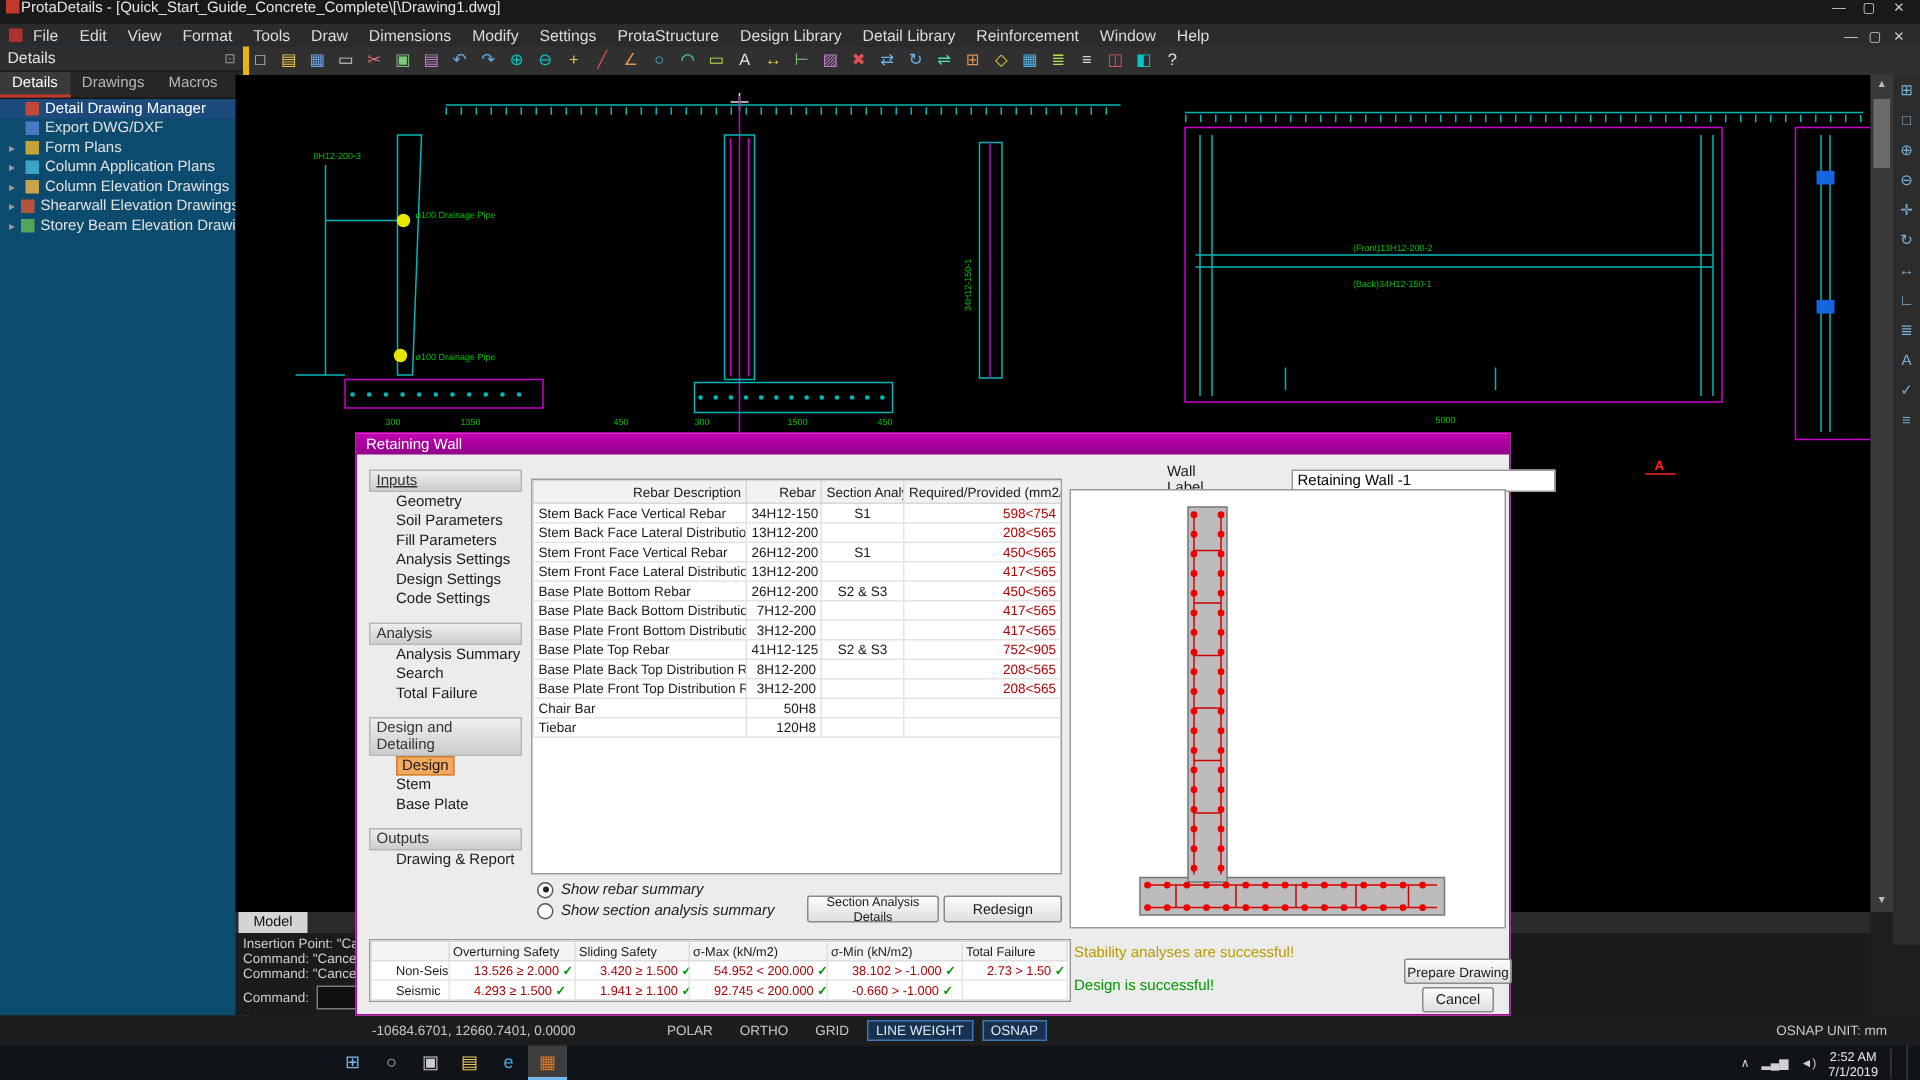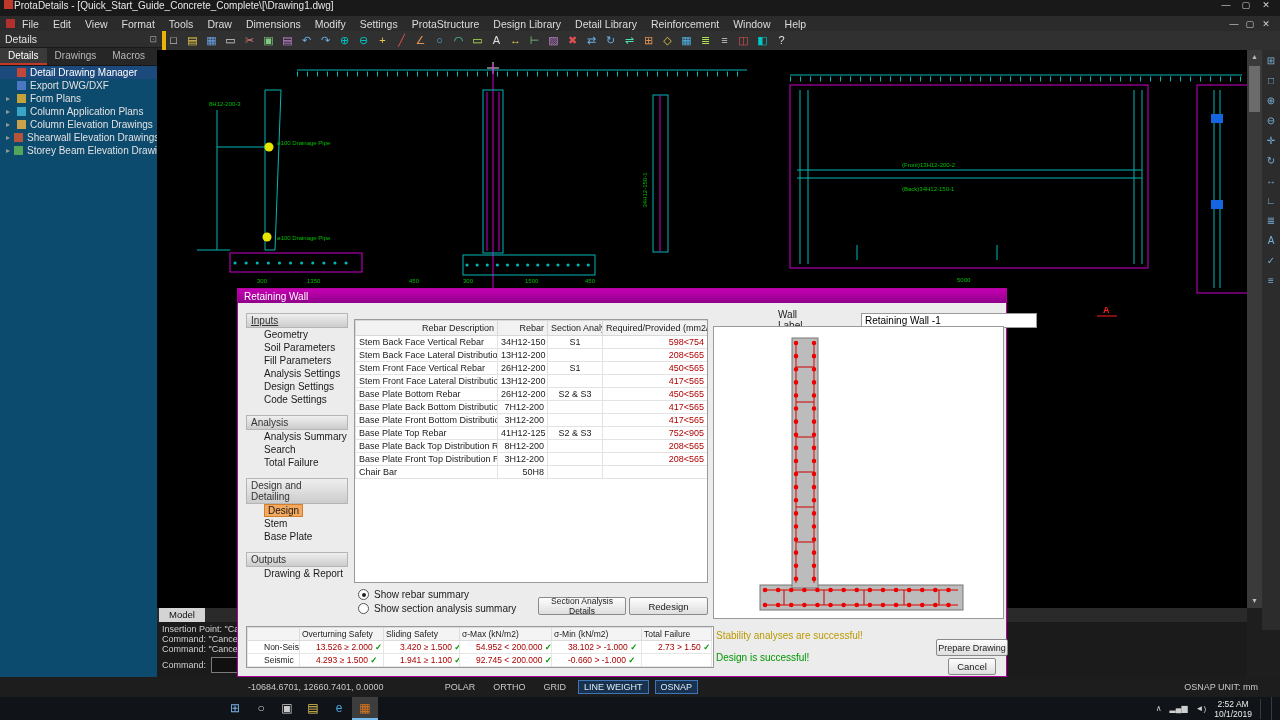--- a/index.html
+++ b/index.html
@@ -90,21 +90,21 @@
     border:1px solid #9a9a9a;overflow:hidden;}
   table{border-collapse:collapse;table-layout:fixed;width:352px;font-size:9px;}
   .rebar-table th{background:#f2f2f2;border:1px solid #d8d8d8;font-weight:normal;
     height:14px;padding:0 3px;text-align:right;overflow:hidden;white-space:nowrap;}
   .rebar-table td{border:1px solid #e3e3e3;height:12px;padding:0 3px;overflow:hidden;white-space:nowrap;}
   .rebar-table td:nth-child(2){text-align:right;}
   .rebar-table td:nth-child(3){text-align:center;}
   .rebar-table td:nth-child(4),.rebar-table th:nth-child(4){text-align:right;color:#b00000;}
   .rebar-table th:nth-child(4){color:#1a1a1a;}
   .radios{position:absolute;left:120px;top:297px;font-size:10px;}
-  .radio-row{display:flex;align-items:flex-end;gap:5px;height:14px;}
+  .radio-row{display:flex;align-items:center;gap:5px;height:14px;font-style:italic;}
   .rdot{width:9px;height:9px;border:1px solid #555;border-radius:50%;background:#fff;flex:none;}
   .rdot.sel::after{content:"";display:block;width:4px;height:4px;margin:2.5px;background:#222;border-radius:50%;}
   .btn{background:linear-gradient(#fdfdfd,#dedede);border:1px solid #8a8a8a;border-radius:2px;
     font-size:9.5px;text-align:center;position:absolute;display:flex;align-items:center;justify-content:center;}
   .wall-label-row{position:absolute;left:540px;top:20px;display:flex;gap:5px;align-items:center;}
   .wall-label-row input{width:186px;height:13px;border:1px solid #9a9a9a;font-size:10px;padding:0 3px;margin-left:36px;}
   .diagram{position:absolute;left:475px;top:37px;width:291px;height:293px;background:#fff;
     border:1px solid #9a9a9a;box-sizing:border-box;}
   .stab{position:absolute;left:8px;top:337px;width:466px;background:#fff;border:1px solid #9a9a9a;}
   .stab table{width:464px;font-size:8.5px;}
@@ -372,21 +372,21 @@
       <span class="tki" style="color: rgb(232, 200, 90);">▤</span>
       <span class="tki" style="color: rgb(74, 163, 224);">e</span>
       <span class="tki active" style="color: rgb(224, 120, 32);">▦</span>
     </span>
   <span class="tray">
     <span class="ti">∧</span>
     <span class="ti">▂▄▆</span>
     <span class="ti">◄)</span>
     <span class="clock">
       <div>2:52 AM</div>
-      <div>10/1/2019</div>
+      <div>7/1/2019</div>
     </span>
     <span style="width:4px;height:23px;border-left:1px solid #3a3a3a;display:inline-block"></span>
   </span>
 </div>
 
 <div class="abs dialog">
   <div class="dlg-title">
     <span>Retaining Wall</span>
   </div>
 
@@ -481,20 +481,26 @@
           </tr>
       <tr>
             <td>Base Plate Front Top Distribution Rebar</td>
             <td>3H12-200</td>
             <td></td>
             <td>208&lt;565</td>
           </tr>
       <tr>
             <td>Chair Bar</td>
             <td>50H8</td>
+            <td></td>
+            <td></td>
+          </tr>
+      <tr>
+            <td>Tiebar</td>
+            <td>120H8</td>
             <td></td>
             <td></td>
           </tr>
     </tbody>
       </table>
   </div>
 
   <div class="radios">
     <div class="radio-row">
       <span class="rdot sel"></span>

